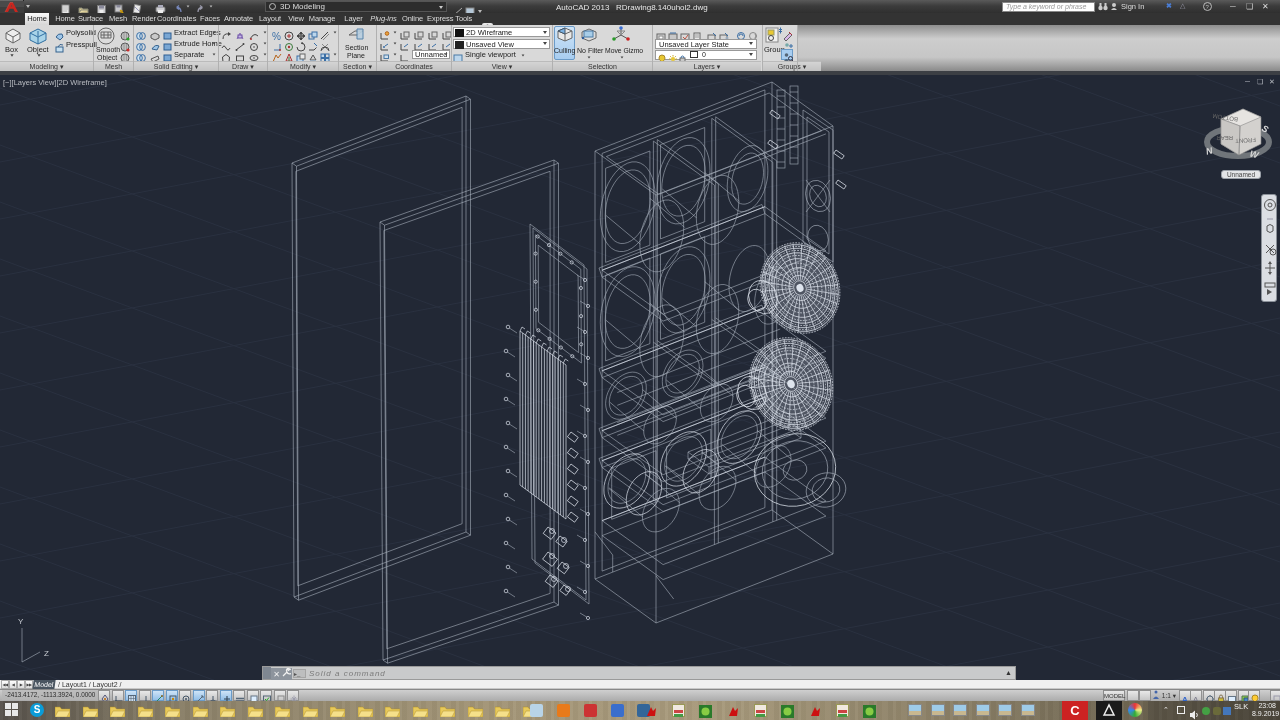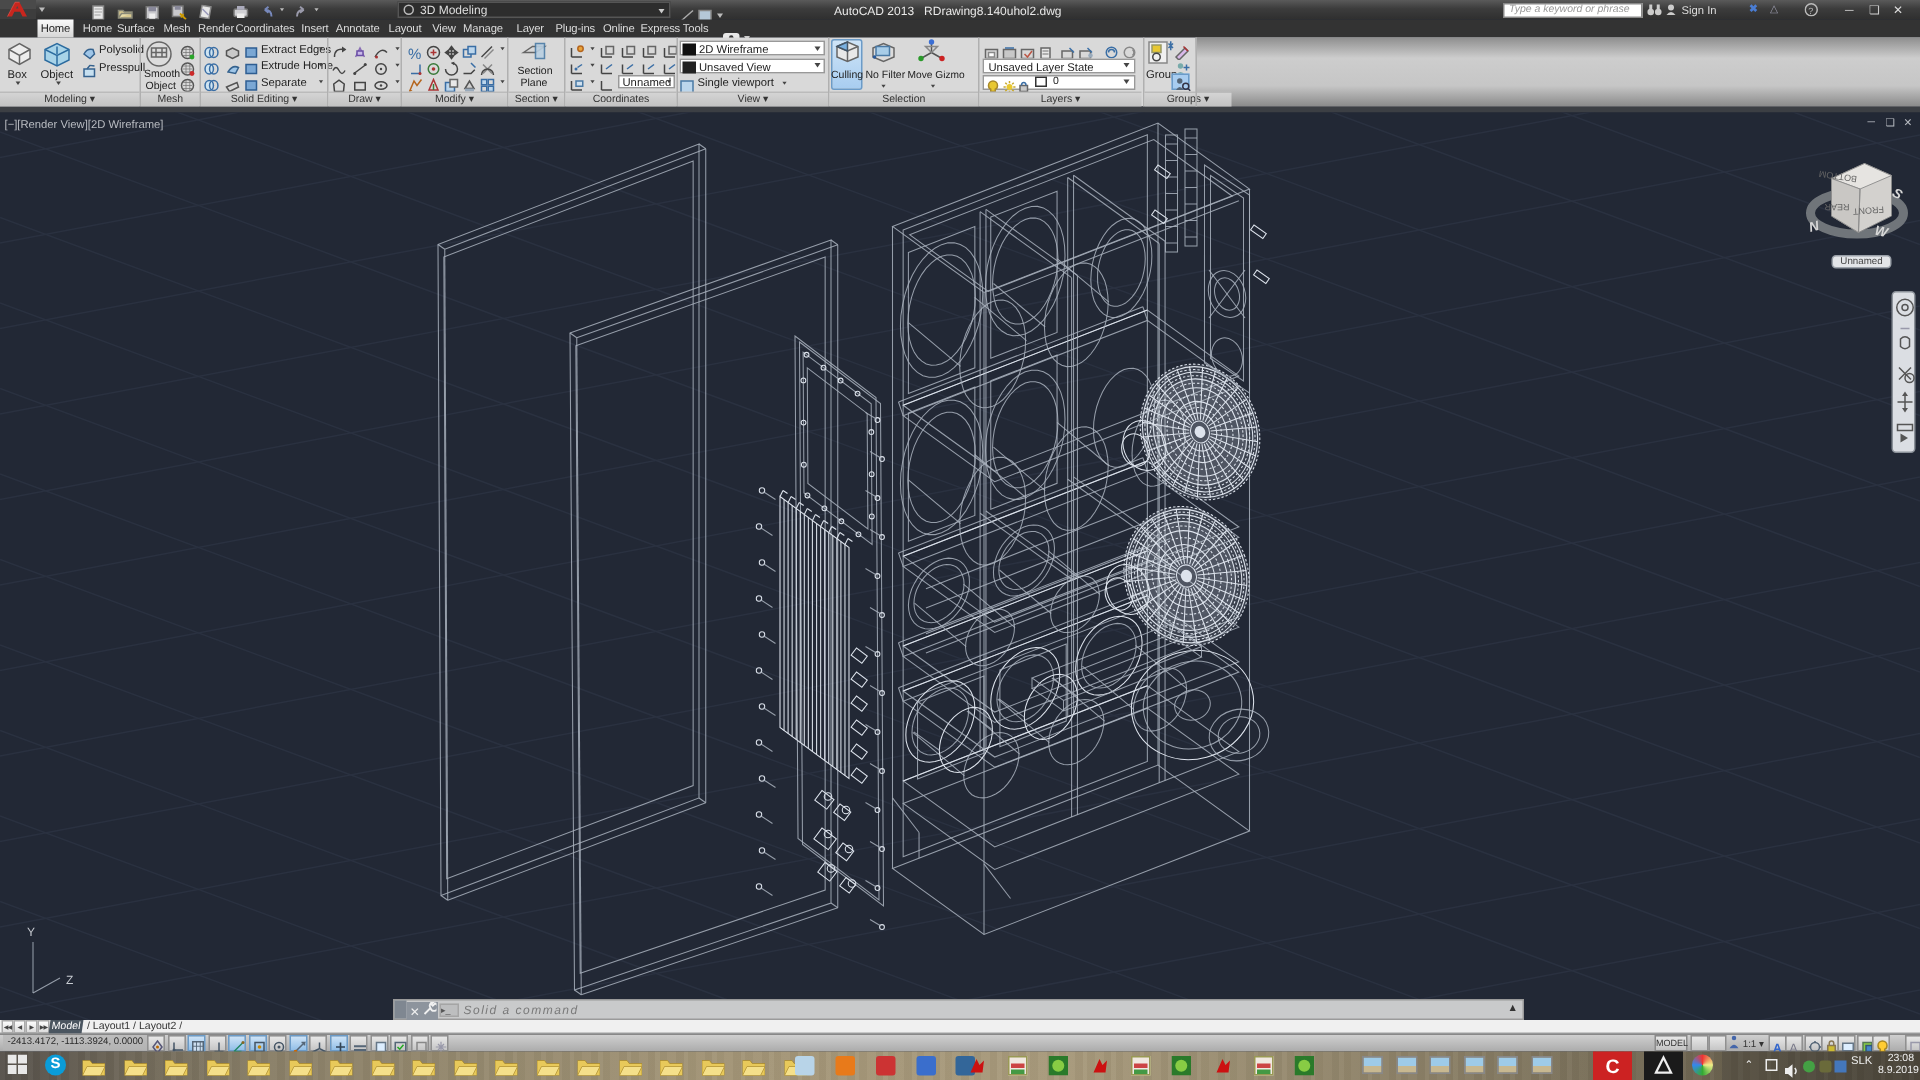--- a/index.html
+++ b/index.html
@@ -132,27 +132,27 @@
     <div class="winbtn" style="left:1230px;">─</div>
     <div class="winbtn" style="left:1246px;">❏</div>
     <div class="winbtn" style="left:1262px;color:#ddd;">✕</div>
     <div class="abs" id="tabrow"></div>
     <div class="rtab" id="tab-home" style="left:25px;width:24px;">Home</div>
     <div class="rtab" style="left:54px;width:22px;">Home</div>
     <div class="rtab" style="left:77px;width:27px;">Surface</div>
     <div class="rtab" style="left:107px;width:22px;">Mesh</div>
     <div class="rtab" style="left:131px;width:26px;">Render</div>
     <div class="rtab" style="left:157px;width:38px;">Coordinates</div>
-    <div class="rtab" style="left:198px;width:24px;">Insert</div>
+    <div class="rtab" style="left:198px;width:24px;">Faces</div>
     <div class="rtab" style="left:222px;width:33px;">Annotate</div>
     <div class="rtab" style="left:257px;width:26px;">Layout</div>
     <div class="rtab" style="left:285px;width:22px;">View</div>
     <div class="rtab" style="left:307px;width:30px;">Manage</div>
     <div class="rtab" style="left:340px;width:27px;">Layer</div>
-    <div class="rtab" style="left:369px;width:29px;">Plug-ins</div>
+    <div class="rtab" style="left:369px;width:29px;font-style:italic;">Plug-ins</div>
     <div class="rtab" style="left:400px;width:25px;">Online</div>
     <div class="rtab" style="left:427px;width:45px;">Express Tools</div>
     <div class="abs" style="left:482px;top:16px;width:18px;height:8px;"><svg width="18" height="8">
         <rect x="0" y="1" width="11" height="6" rx="2" fill="#e8e8e8"></rect>
         <circle cx="5.5" cy="4" r="1.5" fill="#333"></circle>
         <path d="M14 3 l4 0 l-2 3 z" fill="#ccc"></path>
       </svg></div>
     <div class="abs" id="ribbon"></div>
     <div class="abs" id="ribbon-empty"></div>
     <div class="abs" id="ribbonedge"></div>
@@ -960,21 +960,21 @@
 <polygon points="688.0,459.0 780.0,423.0 801.0,438.0 709.0,474.0" class="w"></polygon>
 <line x1="688.0" y1="452.0" x2="688.0" y2="459.0" class="w"></line>
 <line x1="780.0" y1="416.0" x2="780.0" y2="423.0" class="w"></line>
 <line x1="801.0" y1="431.0" x2="801.0" y2="438.0" class="w"></line>
 <line x1="709.0" y1="467.0" x2="709.0" y2="474.0" class="w"></line>
 <line x1="22.0" y1="662.0" x2="22.0" y2="628.0" class="w"></line>
 <line x1="22.0" y1="662.0" x2="40.0" y2="652.0" class="w"></line>
 <text x="18" y="624" class="t">Y</text>
 <text x="44" y="656" class="t">Z</text>
       </svg>
-      <div class="abs" id="vplabel">[−][Render View][2D Wireframe]</div>
+      <div class="abs" id="vplabel">[−][Layers View][2D Wireframe]</div>
       <div class="abs" style="left:1245px;top:3px;color:#b8bcc2;font-size:7px;">─</div>
       <div class="abs" style="left:1257px;top:3px;color:#b8bcc2;font-size:7px;">❏</div>
       <div class="abs" style="left:1269px;top:3px;color:#b8bcc2;font-size:7px;">✕</div>
       <svg width="110" height="110" style="position:absolute;left:1180px;top:20px;">
 <ellipse cx="58" cy="47" rx="31" ry="14" fill="none" stroke="#70757a" stroke-width="6"></ellipse>
 <text x="26" y="59" fill="#d8d8d8" font-size="9" font-style="italic" font-weight="bold" transform="rotate(-14 29 56)">N</text>
 <text x="70" y="62" fill="#d8d8d8" font-size="9" font-style="italic" font-weight="bold" transform="rotate(14 73 59)">W</text>
 <text x="82" y="37" fill="#d8d8d8" font-size="9" font-style="italic" font-weight="bold" transform="rotate(30 85 34)">S</text>
 <g>
 <polygon points="41,24 63,14 81,22 81,49 59,60 41,49" fill="#d3d1ce" stroke="#8a8a8a" stroke-width="0.6"></polygon>

